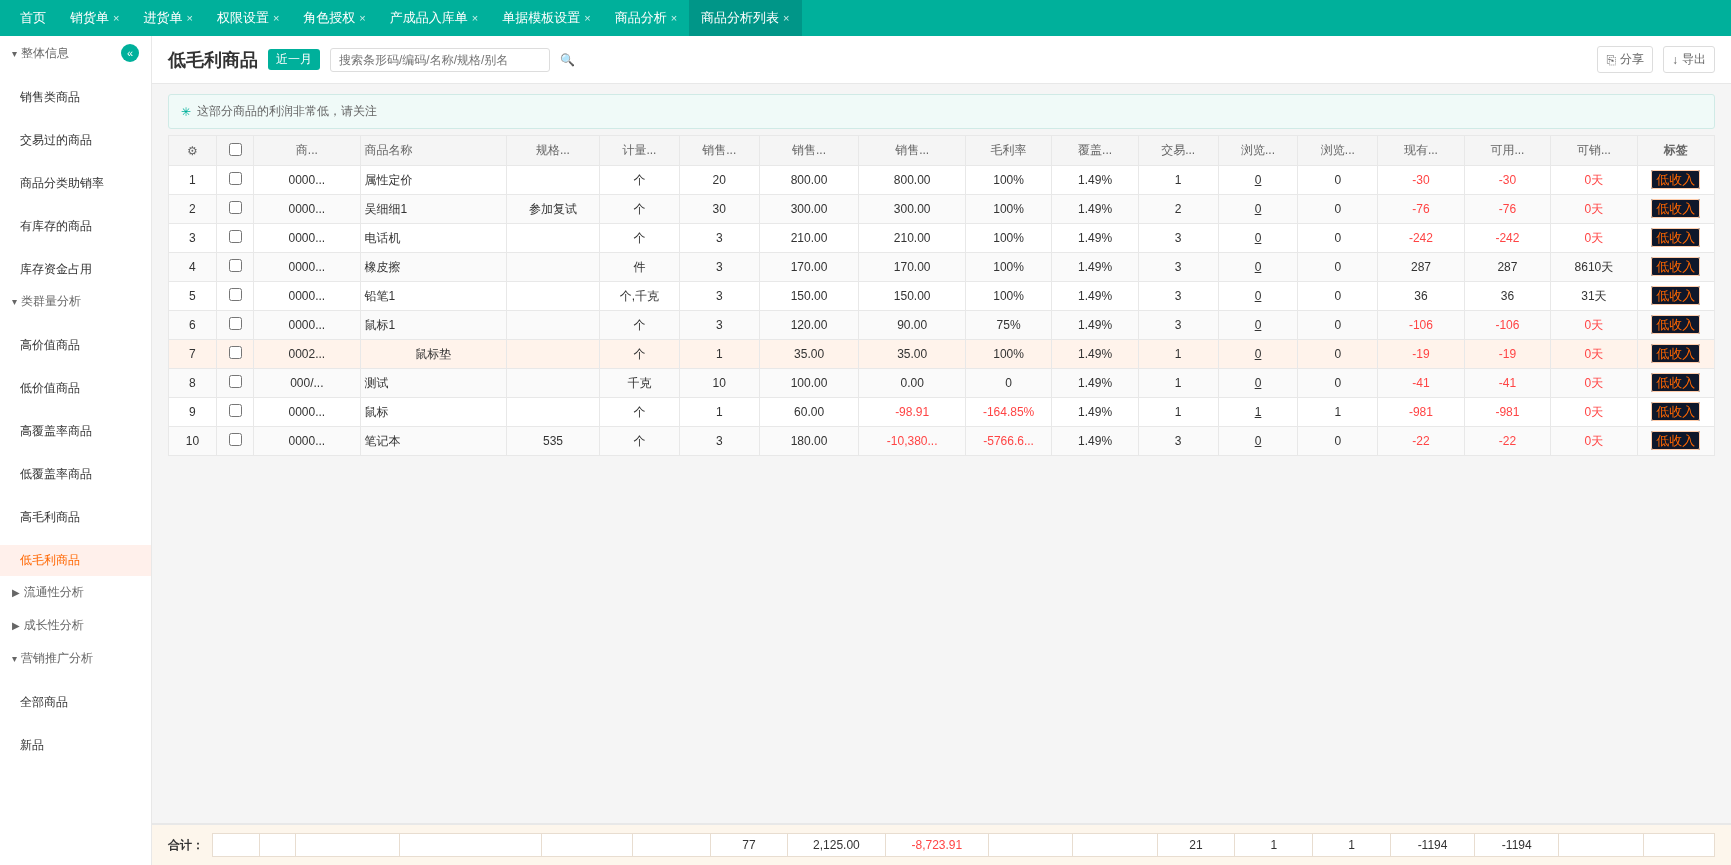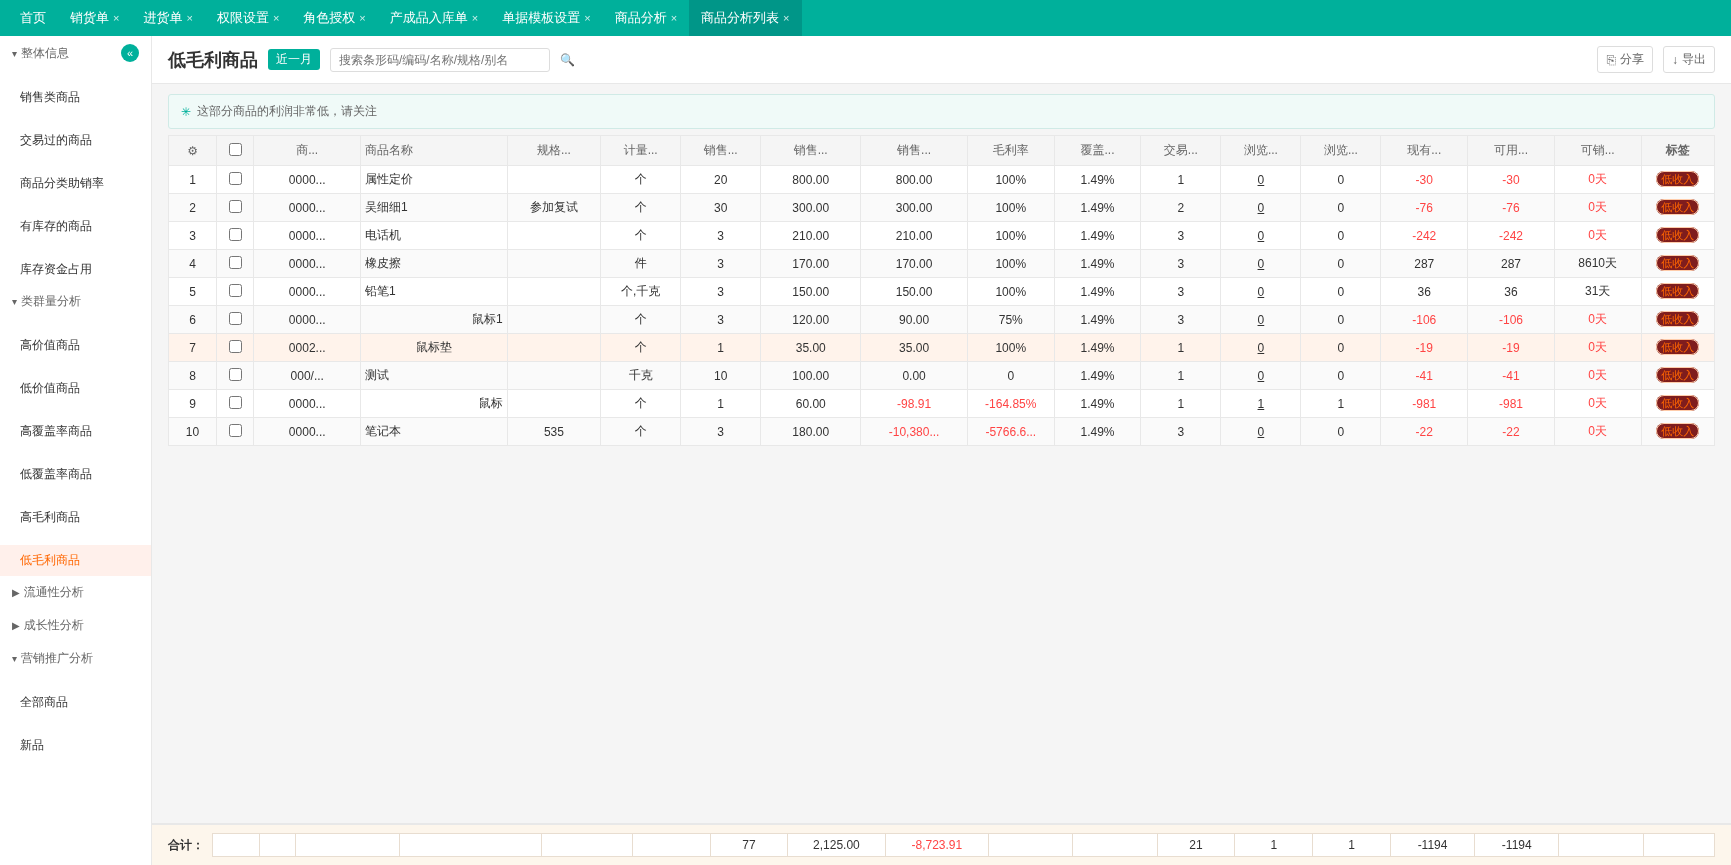--- a/index.html
+++ b/index.html
@@ -141,26 +141,26 @@
     td {
       border: 1px solid #e8e8e8;
       padding: 5px 4px;
       text-align: center;
       color: #333;
       white-space: nowrap;
     }
     tr:nth-child(even) td { background: #fafafa; }
     tr.highlighted td { background: #fff3eb !important; }
     .tag-label {
-      background: #7f1d1d;
+      background: #0f172a;
       color: #ff6600;
       border: 1px solid #ffccaa;
-      border-radius: 8px;
+      border-radius: 2px;
       padding: 1px 4px;
-      font-size: 11px;
+      font-size: 13px;
     }
     .underline { text-decoration: underline; cursor: pointer; }
     
     
     .footer-total {
       background: #fdf6ec;
       border-top: 2px solid #e8e8e8;
       padding: 8px 16px;
       display: flex;
       align-items: center;
@@ -471,21 +471,21 @@
       <td>0</td>
       <td>36</td>
       <td>36</td>
       <td>31天</td>
       <td><span class="tag-label">低收入</span></td>
     </tr>
             <tr>
       <td>6</td>
       <td><input type="checkbox" style=""></td>
       <td>0000...</td>
-      <td style="text-align:right">鼠标1</td>
+      <td style="text-align:left">鼠标1</td>
       <td></td>
       <td>个</td>
       <td>3</td>
       <td>120.00</td>
       <td>90.00</td>
       <td>75%</td>
       <td>1.49%</td>
       <td>3</td>
       <td><span class="underline">0</span></td>
       <td>0</td>
@@ -531,21 +531,21 @@
       <td>0</td>
       <td style="color:#ff4444">-41</td>
       <td style="color:#ff4444">-41</td>
       <td style="color:#ff4444">0天</td>
       <td><span class="tag-label">低收入</span></td>
     </tr>
             <tr>
       <td>9</td>
       <td><input type="checkbox" style=""></td>
       <td>0000...</td>
-      <td style="text-align:right">鼠标</td>
+      <td style="text-align:left">鼠标</td>
       <td></td>
       <td>个</td>
       <td>1</td>
       <td>60.00</td>
       <td style="color:#ff4444">-98.91</td>
       <td style="color:#ff4444">-164.85%</td>
       <td>1.49%</td>
       <td>1</td>
       <td><span class="underline">1</span></td>
       <td>1</td>

